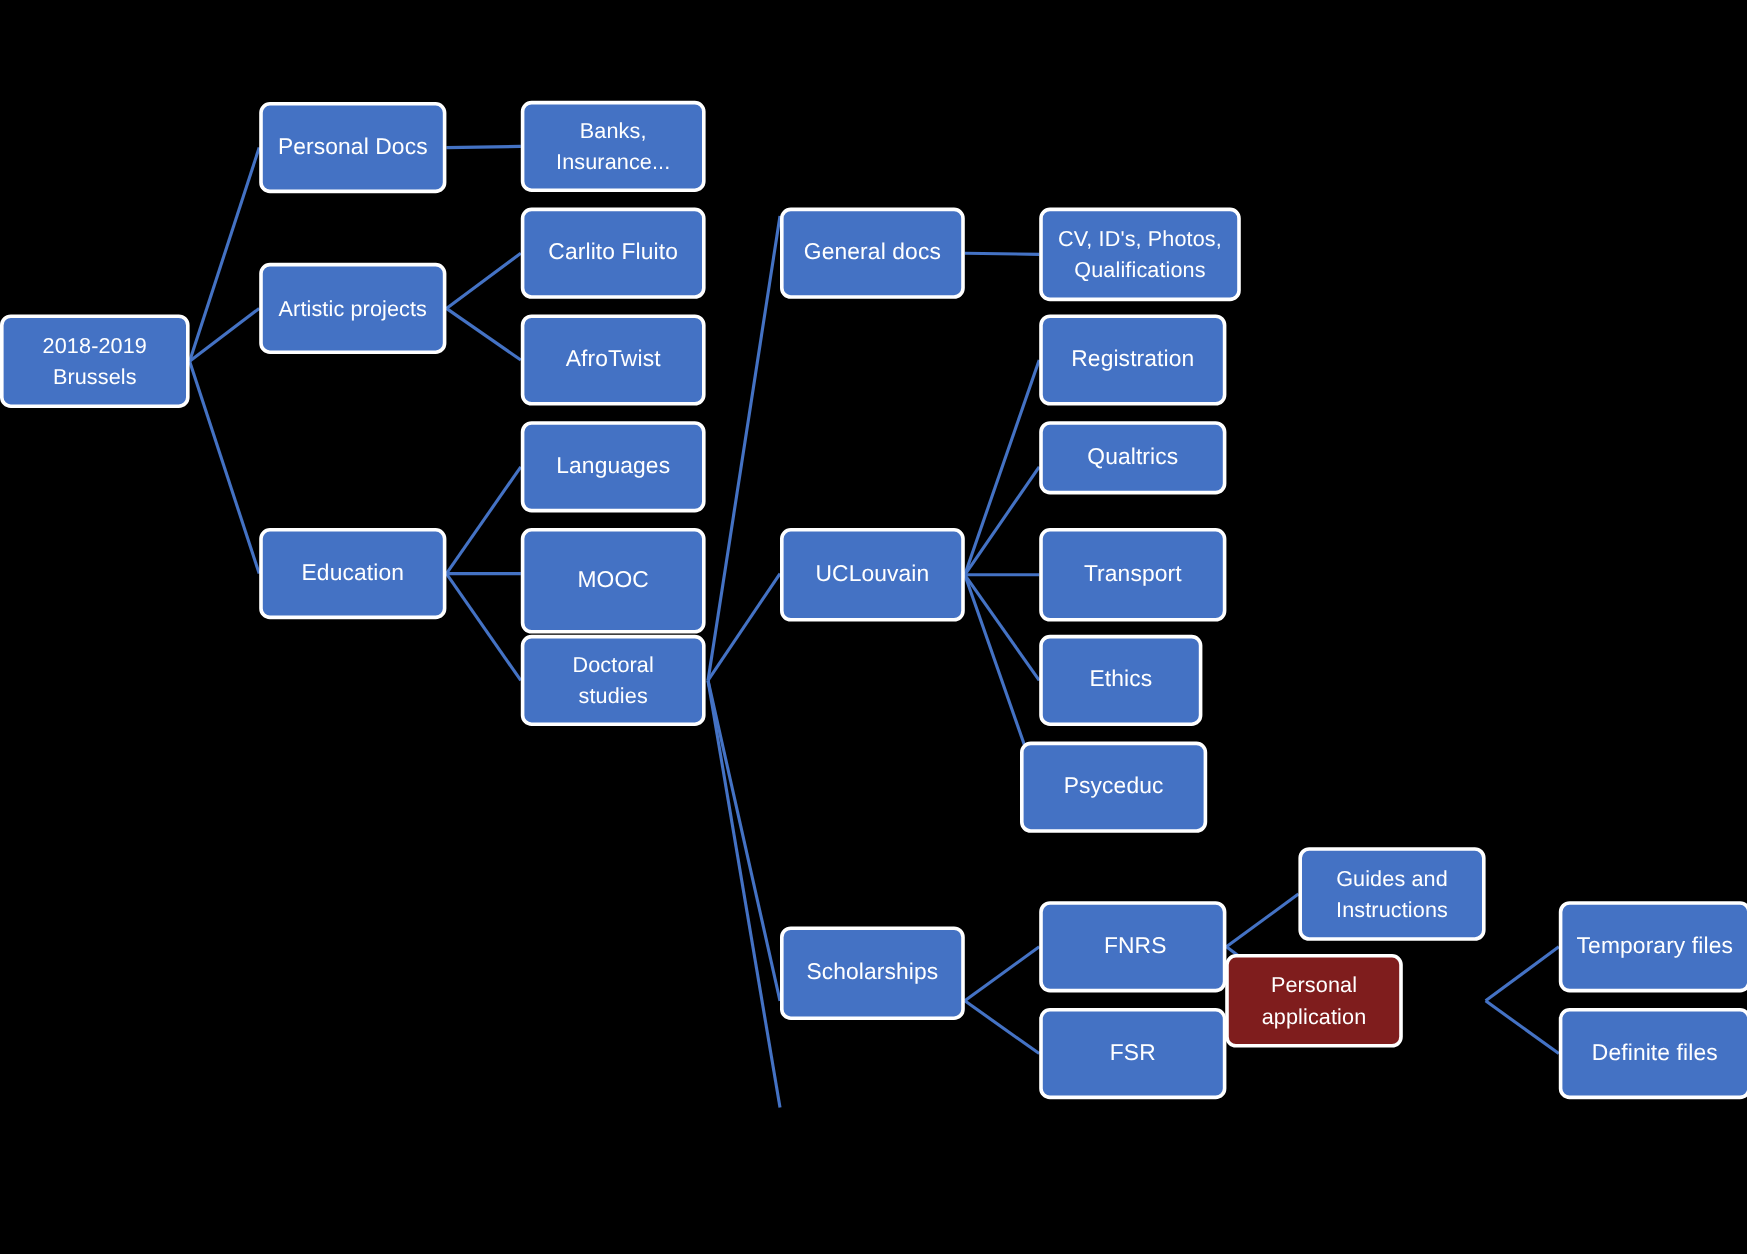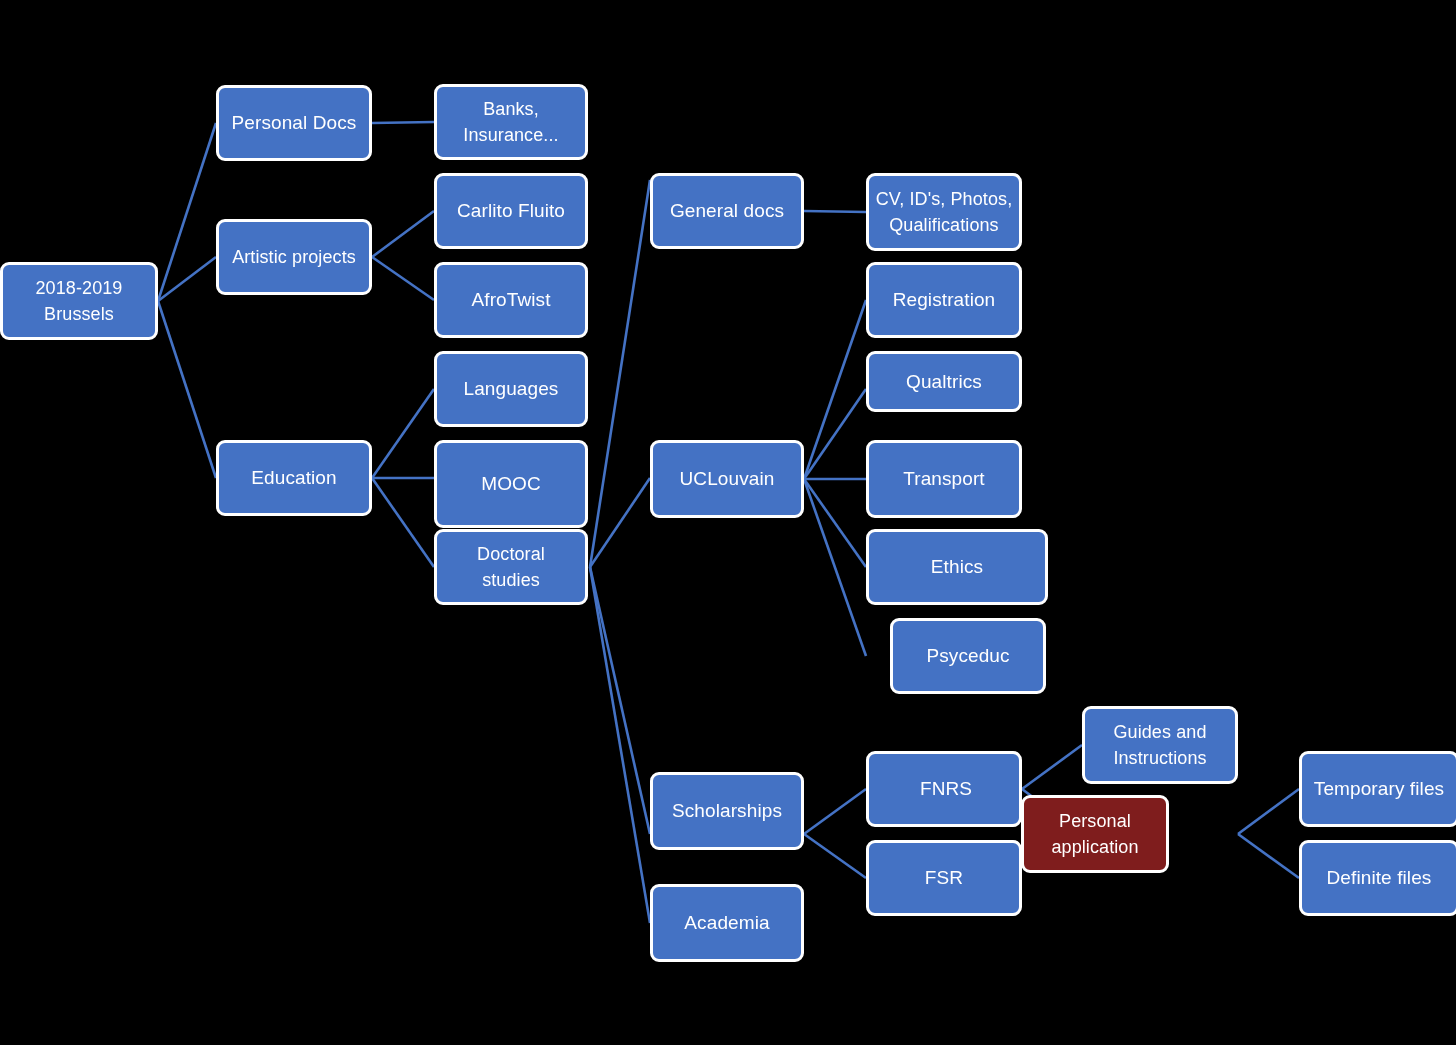--- a/index.html
+++ b/index.html
@@ -91,30 +91,29 @@
 Insurance...</div>
       <div class="node wide-label" style="left: 216px; top: 219px; width: 156px; height: 76px; background: rgb(68, 114, 196); border-color: rgb(255, 255, 255); color: rgb(255, 255, 255);">Artistic projects</div>
       <div class="node" style="left: 434px; top: 173px; width: 154px; height: 76px; background: rgb(68, 114, 196); border-color: rgb(255, 255, 255); color: rgb(255, 255, 255);">Carlito Fluito</div>
       <div class="node" style="left: 434px; top: 262px; width: 154px; height: 76px; background: rgb(68, 114, 196); border-color: rgb(255, 255, 255); color: rgb(255, 255, 255);">AfroTwist</div>
       <div class="node" style="left: 216px; top: 440px; width: 156px; height: 76px; background: rgb(68, 114, 196); border-color: rgb(255, 255, 255); color: rgb(255, 255, 255);">Education</div>
       <div class="node" style="left: 434px; top: 351px; width: 154px; height: 76px; background: rgb(68, 114, 196); border-color: rgb(255, 255, 255); color: rgb(255, 255, 255);">Languages</div>
       <div class="node" style="left: 434px; top: 440px; width: 154px; height: 88px; background: rgb(68, 114, 196); border-color: rgb(255, 255, 255); color: rgb(255, 255, 255);">MOOC</div>
       <div class="node wide-label" style="left: 434px; top: 529px; width: 154px; height: 76px; background: rgb(68, 114, 196); border-color: rgb(255, 255, 255); color: rgb(255, 255, 255);">Doctoral
 studies</div>
       <div class="node" style="left: 650px; top: 173px; width: 154px; height: 76px; background: rgb(68, 114, 196); border-color: rgb(255, 255, 255); color: rgb(255, 255, 255);">General docs</div>
-      <div class="node wide-label" style="left: 866px; top: 173px; width: 156px; height: 78px; background: rgb(68, 114, 196); border-color: rgb(255, 255, 255); color: rgb(255, 255, 255);">CV, ID's, Photos,
+      <div class="node wide-label" style="left: 866px; top: 173px; width: 168px; height: 78px; background: rgb(68, 114, 196); border-color: rgb(255, 255, 255); color: rgb(255, 255, 255);">CV, ID's, Photos,
 Qualifications</div>
       <div class="node" style="left: 650px; top: 440px; width: 154px; height: 78px; background: rgb(68, 114, 196); border-color: rgb(255, 255, 255); color: rgb(255, 255, 255);">UCLouvain</div>
       <div class="node" style="left: 866px; top: 262px; width: 156px; height: 76px; background: rgb(68, 114, 196); border-color: rgb(255, 255, 255); color: rgb(255, 255, 255);">Registration</div>
       <div class="node" style="left: 866px; top: 351px; width: 156px; height: 61px; background: rgb(68, 114, 196); border-color: rgb(255, 255, 255); color: rgb(255, 255, 255);">Qualtrics</div>
       <div class="node" style="left: 866px; top: 440px; width: 156px; height: 78px; background: rgb(68, 114, 196); border-color: rgb(255, 255, 255); color: rgb(255, 255, 255);">Transport</div>
-      <div class="node" style="left: 866px; top: 529px; width: 182px; height: 76px; background: rgb(68, 114, 196); border-color: rgb(255, 255, 255); color: rgb(255, 255, 255);">Ethics</div>
-      <div class="node" style="left: 890px; top: 618px; width: 156px; height: 76px; background: rgb(68, 114, 196); border-color: rgb(255, 255, 255); color: rgb(255, 255, 255);">Psyceduc</div>
+      <div class="node" style="left: 866px; top: 529px; width: 136px; height: 76px; background: rgb(68, 114, 196); border-color: rgb(255, 255, 255); color: rgb(255, 255, 255);">Ethics</div>
+      <div class="node" style="left: 850px; top: 618px; width: 156px; height: 76px; background: rgb(68, 114, 196); border-color: rgb(255, 255, 255); color: rgb(255, 255, 255);">Psyceduc</div>
       <div class="node" style="left: 650px; top: 772px; width: 154px; height: 78px; background: rgb(68, 114, 196); border-color: rgb(255, 255, 255); color: rgb(255, 255, 255);">Scholarships</div>
-      <div class="node" style="left: 650px; top: 884px; width: 154px; height: 78px; background: rgb(68, 114, 196); border-color: rgb(255, 255, 255); color: rgb(255, 255, 255);">Academia</div>
       <div class="node" style="left: 866px; top: 751px; width: 156px; height: 76px; background: rgb(68, 114, 196); border-color: rgb(255, 255, 255); color: rgb(255, 255, 255); padding-left: 10px;">FNRS</div>
       <div class="node" style="left: 866px; top: 840px; width: 156px; height: 76px; background: rgb(68, 114, 196); border-color: rgb(255, 255, 255); color: rgb(255, 255, 255);">FSR</div>
       <div class="node wide-label" style="left: 1082px; top: 706px; width: 156px; height: 78px; background: rgb(68, 114, 196); border-color: rgb(255, 255, 255); color: rgb(255, 255, 255);">Guides and
 Instructions</div>
       <div class="node wide-label" style="left: 1021px; top: 795px; width: 148px; height: 78px; background: #7f1d1d; border-color: rgb(255, 255, 255); color: rgb(255, 255, 255);">Personal
 application</div>
       <div class="node" style="left: 1299px; top: 751px; width: 160px; height: 76px; background: rgb(68, 114, 196); border-color: rgb(255, 255, 255); color: rgb(255, 255, 255);">Temporary files</div>
       <div class="node" style="left: 1299px; top: 840px; width: 160px; height: 76px; background: rgb(68, 114, 196); border-color: rgb(255, 255, 255); color: rgb(255, 255, 255);">Definite files</div>
     </div>
 </div>

